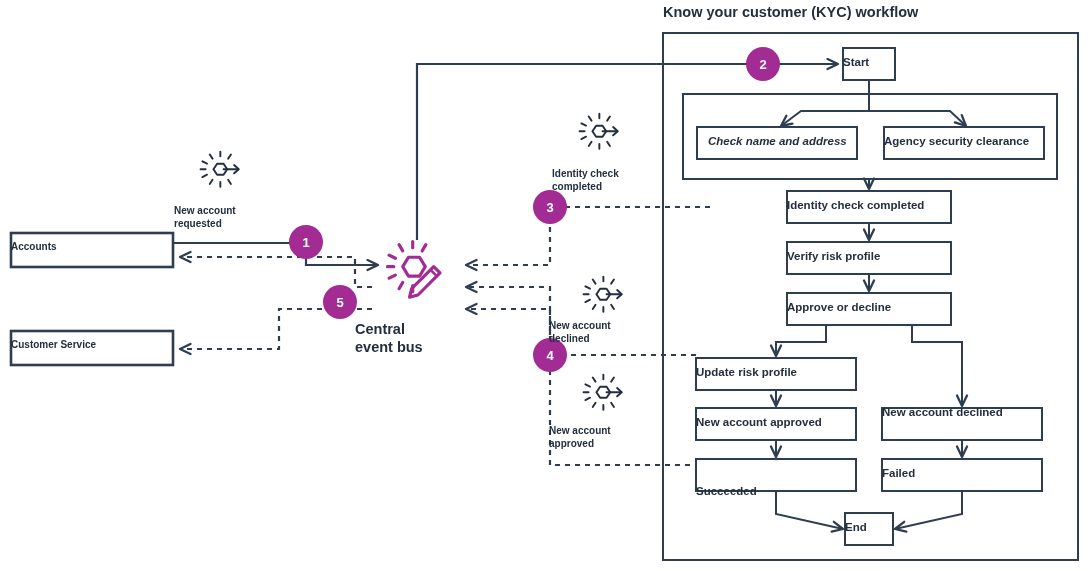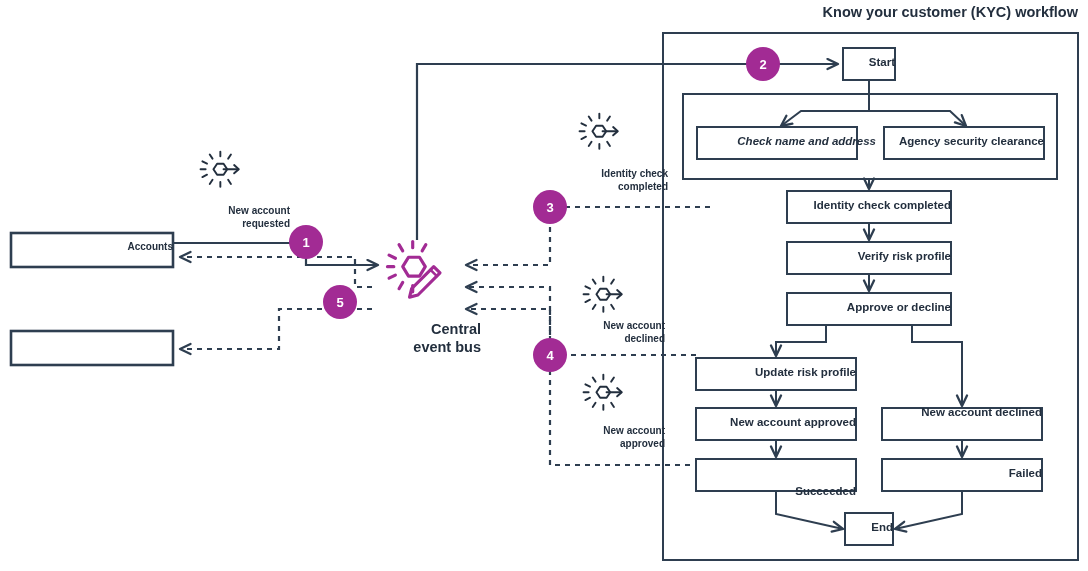--- a/index.html
+++ b/index.html
@@ -1,20 +1,20 @@
 <!DOCTYPE html>
 <html><head>
 <meta charset="utf-8">
 <style>
   html,body{margin:0;padding:0;background:#ffffff;}
   body{width:1088px;height:571px;position:relative;overflow:hidden;
        font-family:"Liberation Sans", sans-serif;}
   #stage{position:absolute;left:0;top:0;width:1088px;height:571px;}
   svg#canvas{position:absolute;left:0;top:0;width:1088px;height:571px;}
-  .lbl{position:absolute;color:#232F3E;font-weight:bold;text-align:right;
+  .lbl{position:absolute;color:#232F3E;font-weight:bold;text-align:left;
        line-height:1.18;font-family:"Liberation Sans", sans-serif;}
   .boxtext{font-size:11.5px;}
   .systext{font-size:10px;}
   .evttext{font-size:10px;}
   .bustext{font-size:14.5px;}
   .title{font-size:14.5px;}
   .badgetext{position:absolute;color:#ffffff;font-weight:bold;font-size:13px;
        text-align:center;font-family:"Liberation Sans", sans-serif;}
 </style>
 </head>
@@ -161,20 +161,21 @@
     <circle cx="306" cy="242" r="17" fill="#A22B94"></circle>
     <circle cx="763" cy="64" r="17" fill="#A22B94"></circle>
     <circle cx="550" cy="207" r="17" fill="#A22B94"></circle>
     <circle cx="550" cy="355" r="17" fill="#A22B94"></circle>
     <circle cx="340" cy="302" r="17" fill="#A22B94"></circle>
   </svg>
 
   <div class="lbl title" style="left:663px;top:4px;width:415px;">Know your customer (KYC) workflow</div>
 
   <div class="lbl systext" style="left:11px;top:241px;width:162px;">Accounts</div>
+  <div class="lbl systext" style="left:11px;top:339px;width:162px;">Customer Service</div>
 
   <div class="lbl bustext" style="left:355px;top:321px;width:126px;">Central</div>
   <div class="lbl bustext" style="left:355px;top:339px;width:126px;">event bus</div>
 
   <div class="lbl evttext" style="left:174px;top:205px;width:116px;">New account</div>
   <div class="lbl evttext" style="left:174px;top:218px;width:116px;">requested</div>
 
   <div class="lbl evttext" style="left:552px;top:168px;width:116px;">Identity check</div>
   <div class="lbl evttext" style="left:552px;top:181px;width:116px;">completed</div>
 

